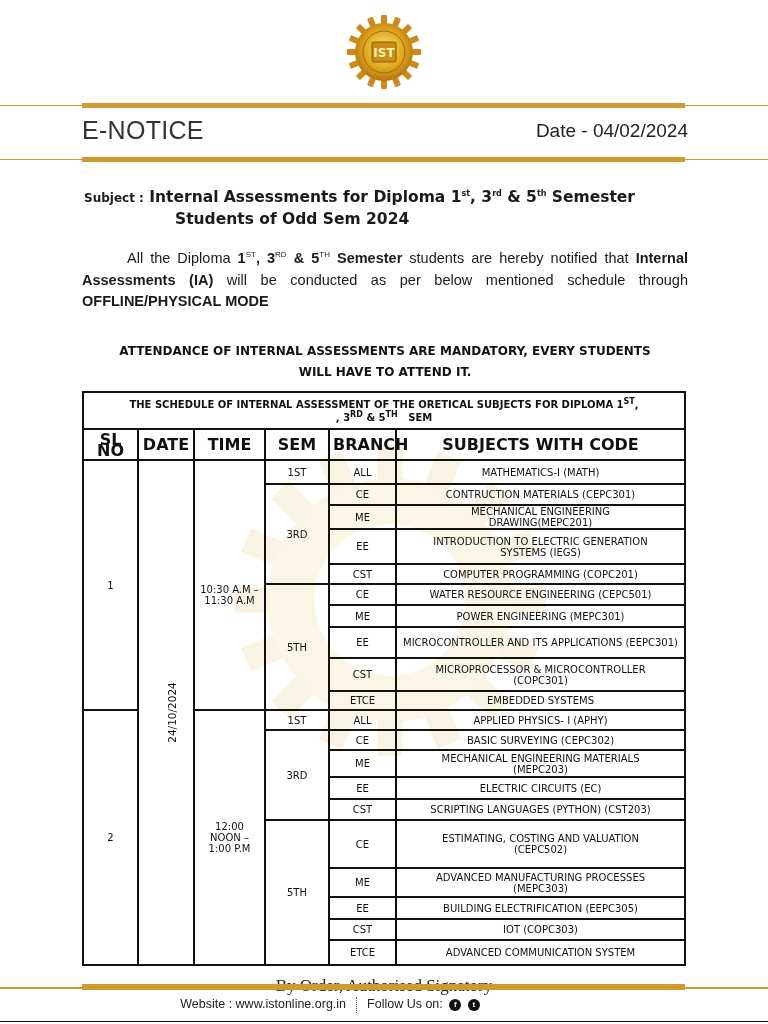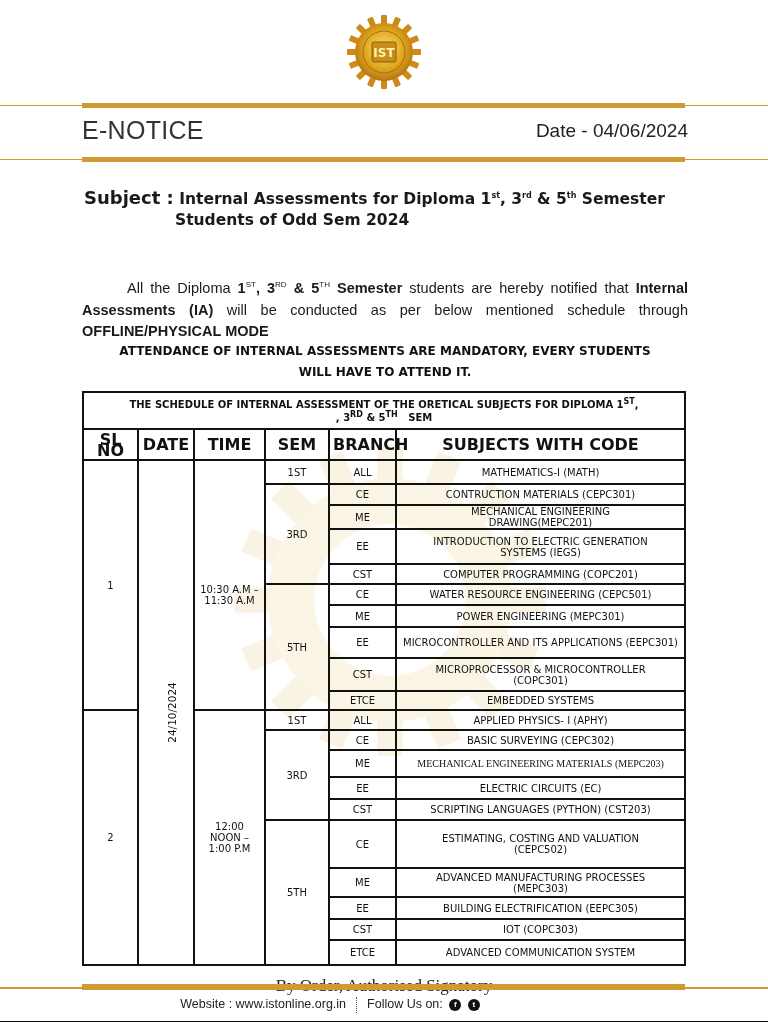--- a/index.html
+++ b/index.html
@@ -3,24 +3,24 @@
 <meta charset="utf-8">
 <style>
   html, body { margin:0; padding:0; }
   body { width:768px; height:1024px; background:#ffffff; position:relative; overflow:hidden; font-family:"DejaVu Sans", sans-serif; color:#1a1a1a; }
   .abs { position:absolute; }
   .gold-line { position:absolute; background:#d09a32; }
   #logo { left:346px; top:14px; width:76px; height:76px; }
   .enotice { left:82px; top:116px; font-family:"Liberation Sans", sans-serif; font-size:25px; color:#333; letter-spacing:0.3px; }
   .date { right:80px; top:120px; font-family:"Liberation Sans", sans-serif; font-size:19px; color:#222; }
   .subject { left:84px; top:187px; width:610px; font-family:"DejaVu Sans", sans-serif; font-weight:bold; font-size:15.5px; color:#1a1a1a; line-height:21px; }
-  .subject .lbl { font-size:18px; }
+  .subject .lbl { font-size:12px; }
   .subject .line2 { padding-left:91px; display:block; }
   sup { font-size:8px; vertical-align:super; line-height:0; }
-  .para { left:82px; top:248px; width:606px; font-family:"Liberation Sans", sans-serif; font-size:14.5px; line-height:21.5px; text-align:justify; color:#1a1a1a;margin-top:30px; }
+  .para { left:82px; top:248px; width:606px; font-family:"Liberation Sans", sans-serif; font-size:14.5px; line-height:21.5px; text-align:justify; color:#1a1a1a; }
   .para .indent { display:inline-block; width:45px; }
   .notice { left:82px; top:341px; width:606px; text-align:center; font-family:"DejaVu Sans", sans-serif; font-weight:bold; font-size:12px; line-height:21px; color:#111; }
   #table-wrap { left:82px; top:391px; width:602px; height:549px; }
   table { border-collapse:collapse; width:602px; table-layout:fixed; font-family:"DejaVu Sans", sans-serif; font-size:10px; color:#111; position:relative; z-index:2; }
   td, th { border:2px solid #111; text-align:center; vertical-align:middle; padding:0 3px; line-height:11px; }
   th { font-weight:bold; font-size:16px; }
   .title-cell { font-weight:bold; font-size:10px; height:31px; line-height:13px; padding:2px 4px; }
   .rot { display:inline-block; transform:rotate(-90deg); white-space:nowrap; font-size:10.5px; }
   #watermark { left:230px; top:440px; width:320px; height:320px; z-index:1; opacity:0.12; }
   .signatory { left:0; width:768px; top:952px; text-align:center; font-family:Liberation Serif, serif; font-size:17px; color:#222;margin-top:24px; }
@@ -54,21 +54,21 @@
     <circle cx="38" cy="38" r="29" fill="url(#g1)"></circle>
     <circle cx="38" cy="38" r="21" fill="none" stroke="#a86d10" stroke-width="1"></circle>
     <rect x="26" y="28" width="24" height="20" rx="2" fill="#c98d18" stroke="#8a5a0a" stroke-width="1"></rect>
     <text x="38" y="43" text-anchor="middle" font-family="DejaVu Sans, sans-serif" font-weight="bold" font-size="12" fill="#fff3b0">IST</text>
   </svg>
 </div>
 
 <div class="gold-line" style="left:0;top:105px;width:768px;height:1px;"></div>
 <div class="gold-line" style="left:82px;top:103px;width:603px;height:5px;"></div>
 <div class="abs enotice">E-NOTICE</div>
-<div class="abs date">Date - 04/06/2024</div>
+<div class="abs date">Date - 04/02/2024</div>
 <div class="gold-line" style="left:0;top:159px;width:768px;height:1px;"></div>
 <div class="gold-line" style="left:82px;top:157px;width:603px;height:5px;"></div>
 
 <div class="abs subject">
   <span class="lbl">Subject :</span>
   <span>Internal Assessments for Diploma 1</span><sup>st</sup><span>, 3</span><sup>rd</sup><span> &amp; 5</span><sup>th</sup><span> Semester</span>
   <span class="line2">Students of Odd Sem 2024</span>
 </div>
 
 <div class="abs para">
@@ -175,21 +175,21 @@
     <td>ALL</td>
     <td>APPLIED PHYSICS- I (APHY)</td>
   </tr>
   <tr style="height:20px">
     <td rowspan="4">3RD</td>
     <td>CE</td>
     <td>BASIC SURVEYING (CEPC302)</td>
   </tr>
   <tr style="height:27px">
     <td>ME</td>
-    <td style="padding:0 16px;font-family:Liberation Serif, serif;">MECHANICAL ENGINEERING MATERIALS (MEPC203)</td>
+    <td style="padding:0 16px;">MECHANICAL ENGINEERING MATERIALS (MEPC203)</td>
   </tr>
   <tr style="height:22px">
     <td>EE</td>
     <td>ELECTRIC CIRCUITS (EC)</td>
   </tr>
   <tr style="height:21px">
     <td>CST</td>
     <td>SCRIPTING LANGUAGES (PYTHON) (CST203)</td>
   </tr>
   <tr style="height:25px">

